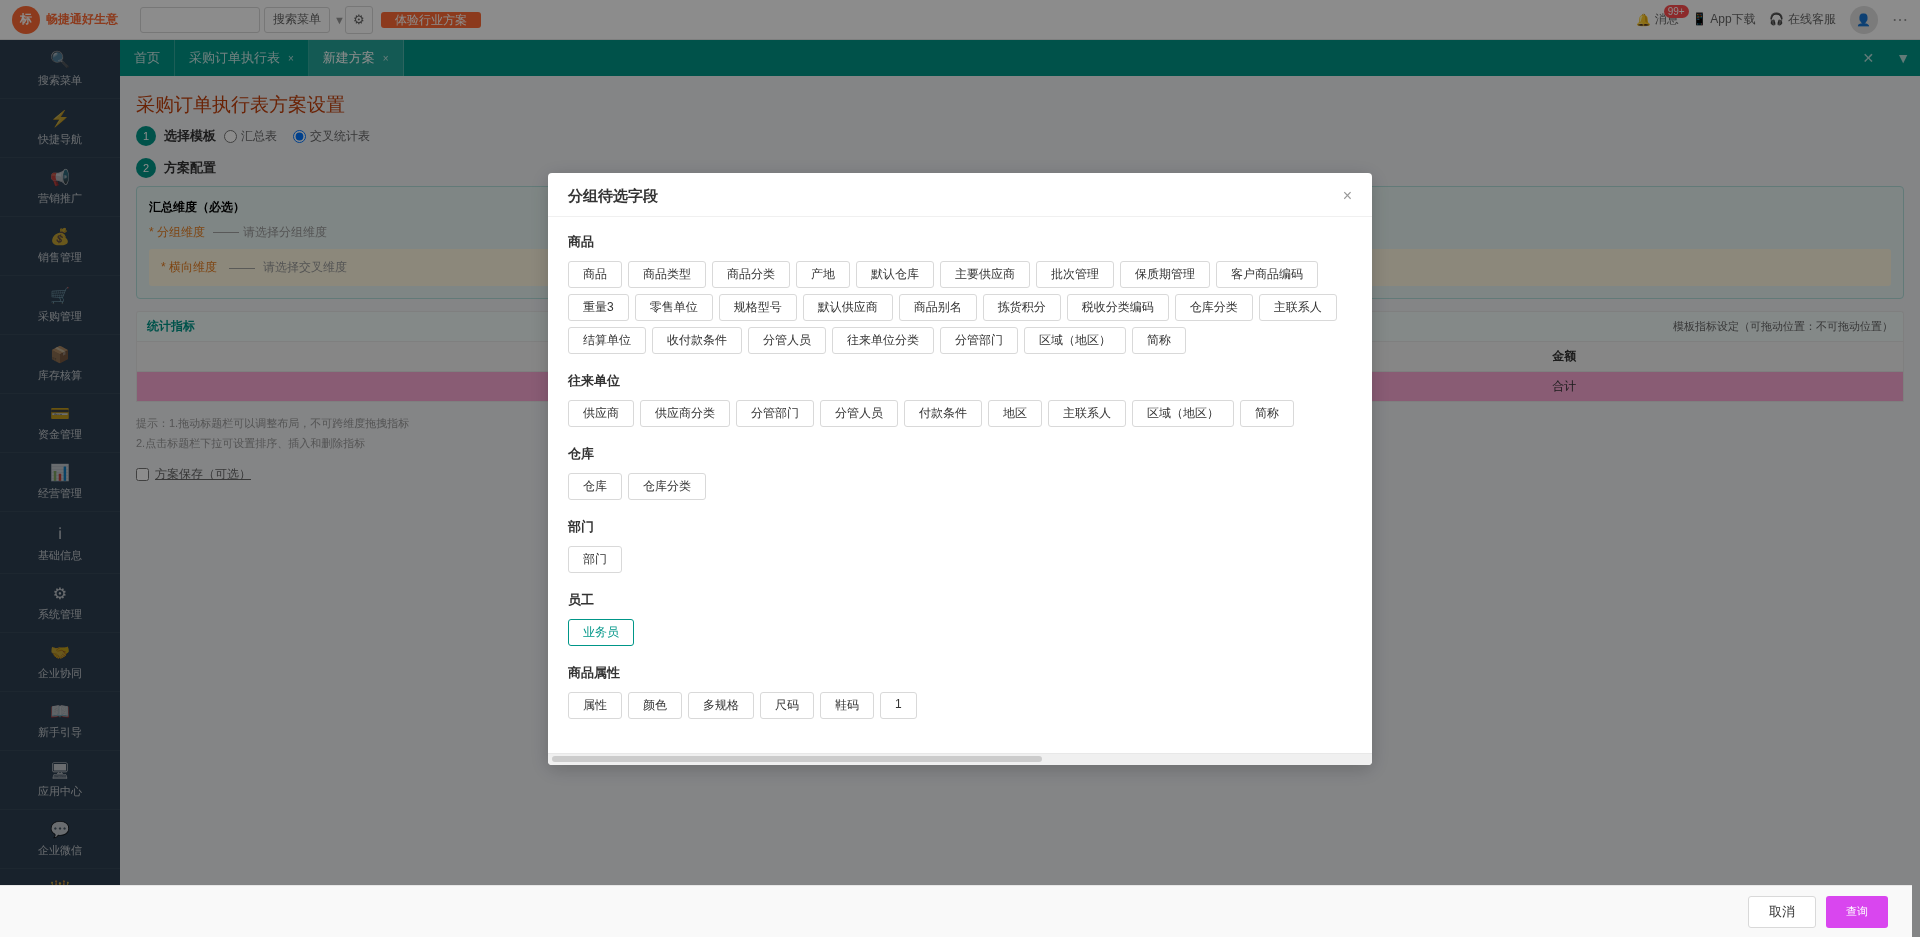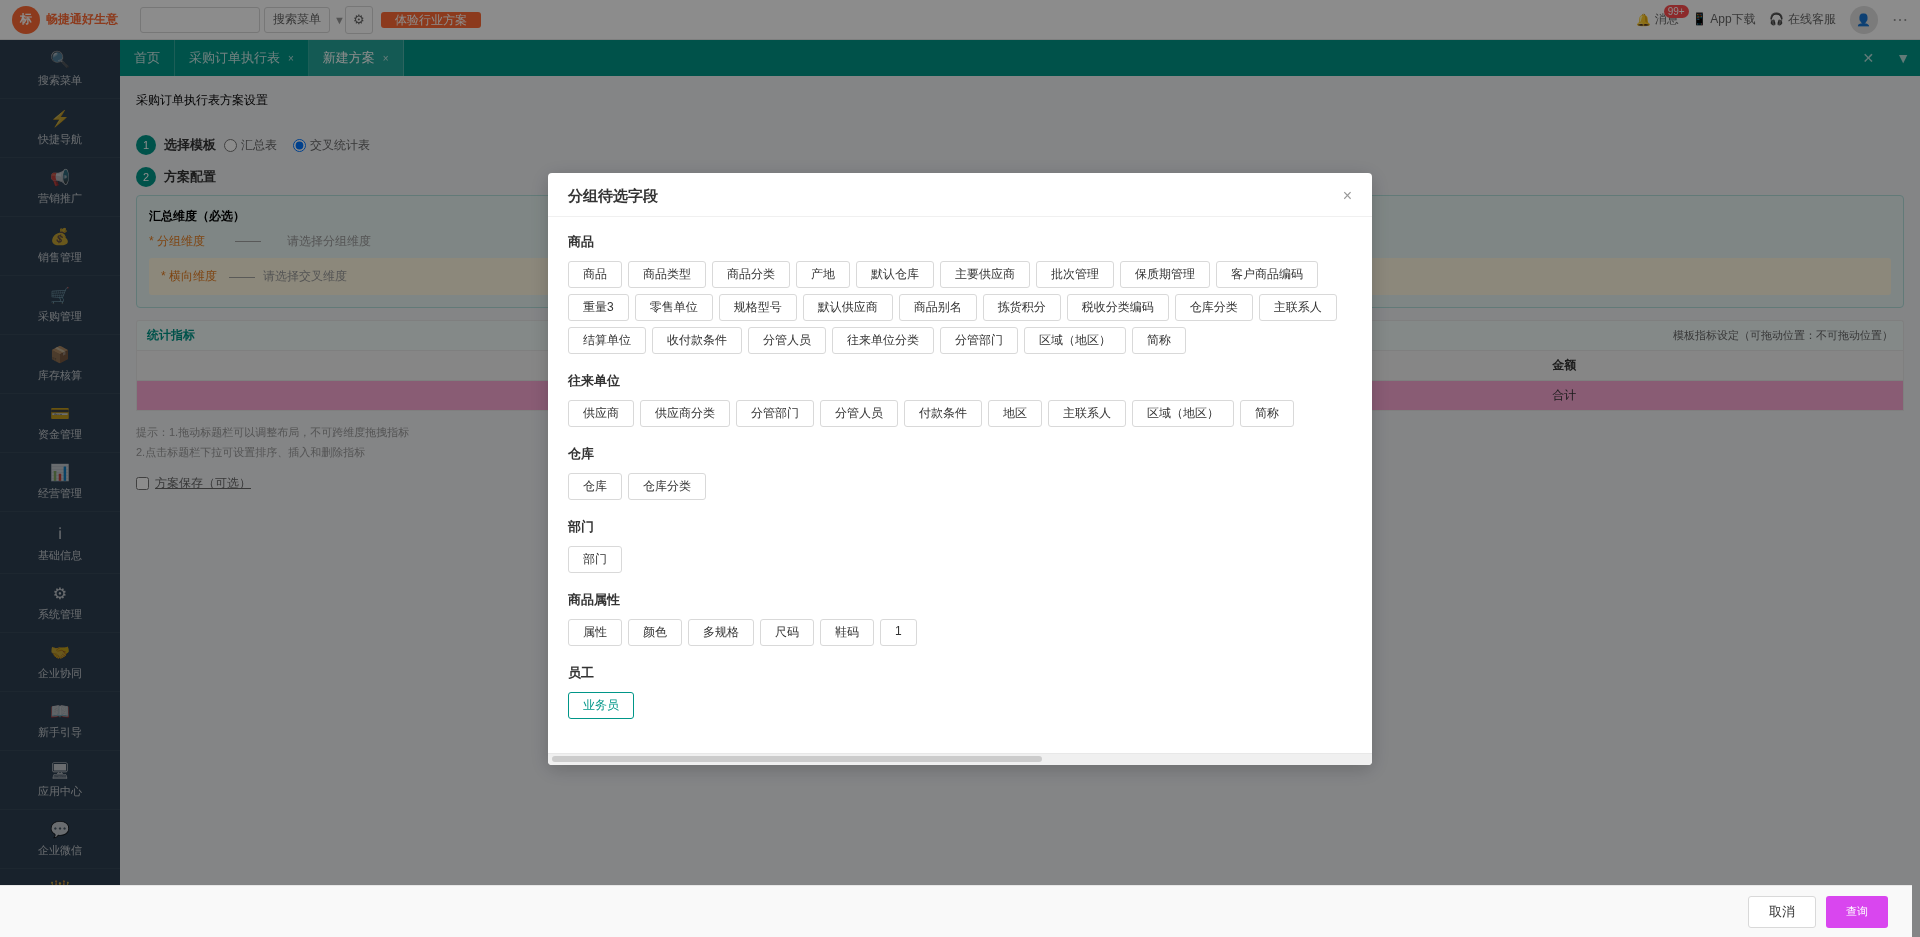--- a/index.html
+++ b/index.html
@@ -107,41 +107,41 @@
     }
 
     
     .main-content {
       position: fixed;
       top: 76px; left: 120px; right: 0; bottom: 0;
       background: #f0f2f5;
       overflow: auto;
       padding: 16px;
     }
-    .page-title { font-size: 12px; color: #000000; margin-bottom: 26px; }
+    .page-title { font-size: 19px; color: #c2410c; margin-bottom: 8px; }
 
     
     .step-section { margin-bottom: 12px; }
     .step-header {
       display: flex; align-items: center; gap: 8px; margin-bottom: 8px;
     }
     .step-num {
       width: 20px; height: 20px; border-radius: 50%;
       background: #009688; color: white; font-size: 11px;
       display: flex; align-items: center; justify-content: center;
     }
     .step-title { font-weight: bold; font-size: 13px; }
     .template-options { display: flex; align-items: center; gap: 16px; }
     .radio-option { display: flex; align-items: center; gap: 4px; font-size: 12px; color: #666; }
 
     .config-section {
       background: #e8f5f3; border: 1px solid #b2dfdb; border-radius: 4px; padding: 12px;
     }
     .required-label { color: #000000; font-size: 12px; margin-bottom: 8px; font-weight: bold; }
-    .config-row { display: flex; align-items: flex-start; gap: 26px; margin-bottom: 8px; }
+    .config-row { display: flex; align-items: flex-start; gap: 4px; margin-bottom: 8px; }
     .config-label { color: #e67e22; font-size: 12px; min-width: 60px; }
     .config-dash { color: #999; }
     .config-placeholder { color: #999; font-size: 12px; }
 
     .dimension-row {
       background: #fff8e1; padding: 10px 12px; border-radius: 3px;
       display: flex; align-items: center; gap: 8px;
     }
 
     
@@ -482,38 +482,38 @@
       </div>
 
       <div class="field-group">
         <div class="field-group-title">部门</div>
         <div class="field-tags">
           <div class="field-tag">部门</div>
         </div>
       </div>
 
       <div class="field-group">
+        <div class="field-group-title">员工</div>
+        <div class="field-tags">
+          <div class="field-tag" style="color:#009688;border-color:#009688;">业务员</div>
+        </div>
+      </div>
+
+      <div class="field-group">
         <div class="field-group-title">商品属性</div>
         <div class="field-tags">
           <div class="field-tag">属性</div>
           <div class="field-tag">颜色</div>
           <div class="field-tag">多规格</div>
           <div class="field-tag">尺码</div>
           <div class="field-tag">鞋码</div>
           <div class="field-tag">1</div>
         </div>
       </div>
 
-      <div class="field-group">
-        <div class="field-group-title">员工</div>
-        <div class="field-tags">
-          <div class="field-tag" style="color:#009688;border-color:#009688;">业务员</div>
-        </div>
-      </div>
-
     </div>
 
     <div class="modal-h-scroll">
       <div class="h-scroll-bar"></div>
     </div>
   </div>
 </div>
 
 <div class="modal-footer-bar">
   <button class="btn-cancel">取消</button>

